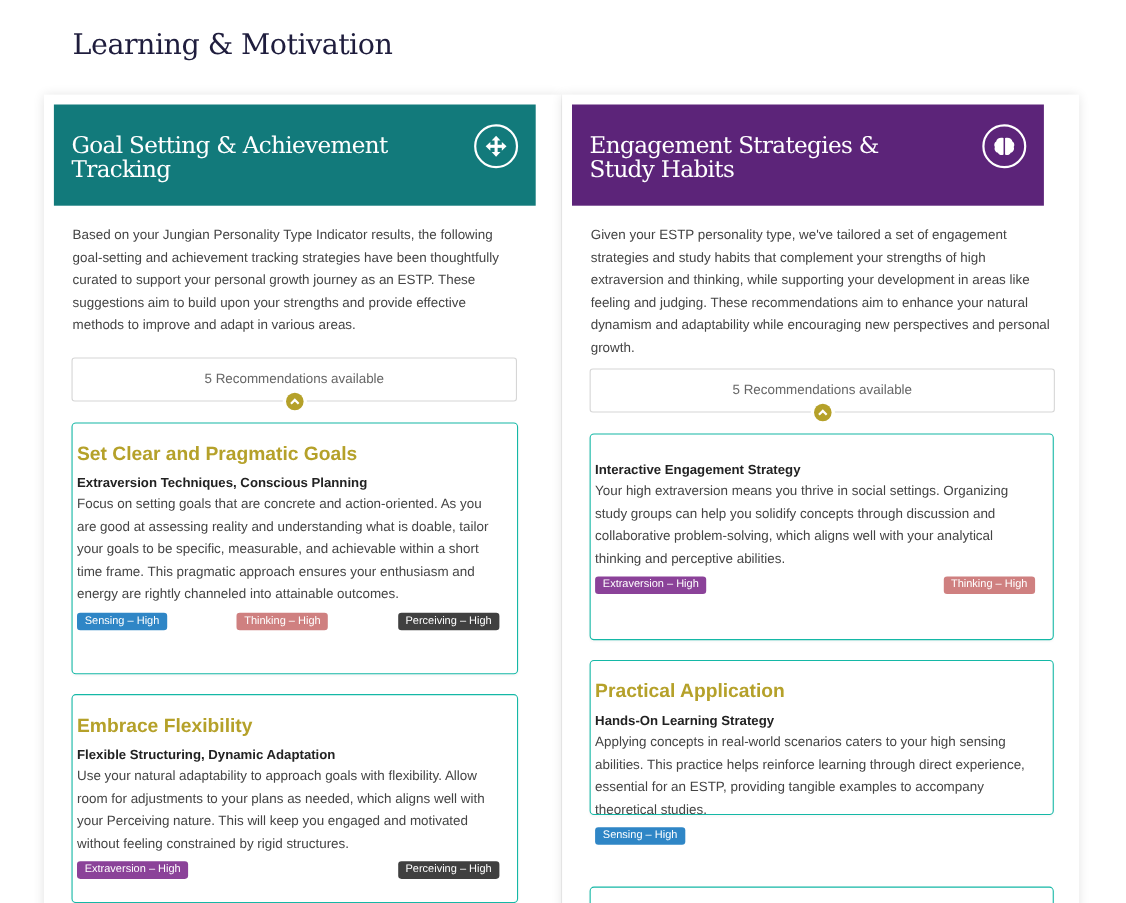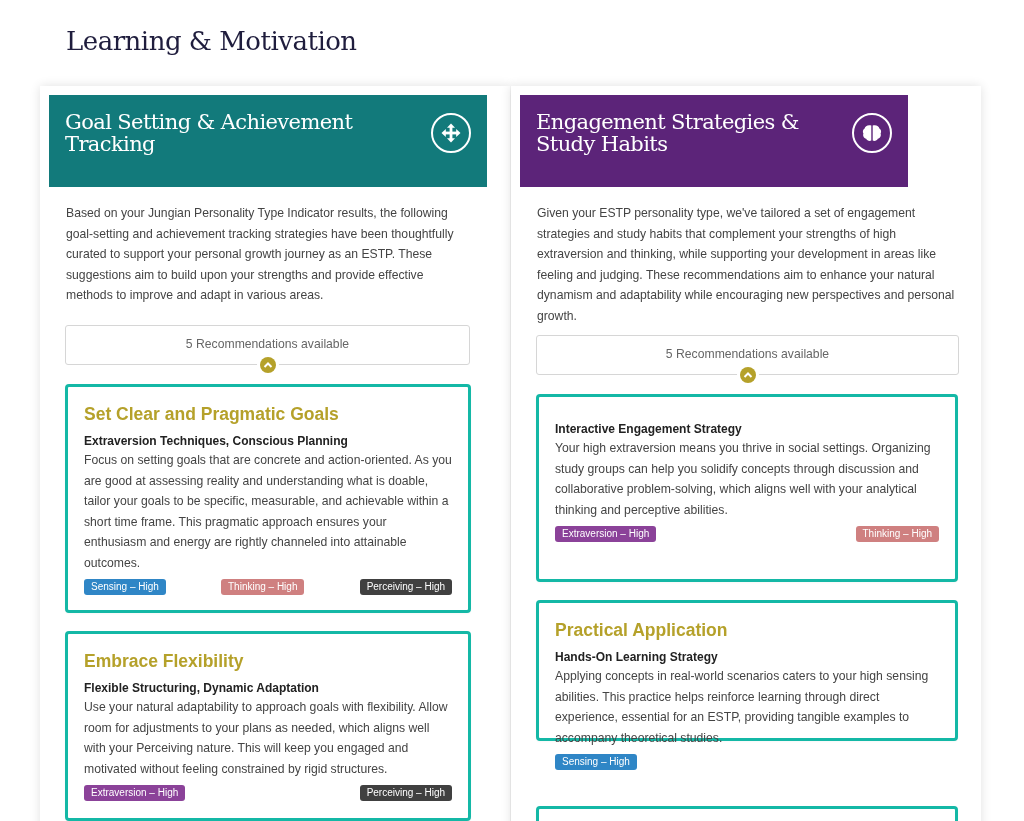--- a/index.html
+++ b/index.html
@@ -15,24 +15,24 @@
   .panel {
     position: absolute; top: 86px; width: 470px; height: 760px;
     background: #fff;
     box-shadow: 0 0 10px rgba(0,0,0,0.12);
   }
   .panel.left { left: 40px; }
   .panel.right { left: 511px; }
 
   .panel-header {
     position: absolute; left: 9px; top: 9px; width: 438px; height: 92px;
-    color: #fff; padding: 16px 16px 0 16px;
+    color: #fff; padding: 26px 16px 0 16px;
   }
   .panel.left .panel-header { background: #127a7b; }
-  .panel.right .panel-header { background: #5c2479; width: 388px; }
+  .panel.right .panel-header { background: #5c2479; width: 429px; }
 
   .panel-header .title {
     font-family: "DejaVu Serif", serif; font-size: 21px; line-height: 22px;
     letter-spacing: -0.6px; width: 290px; font-weight: normal;
   }
   .header-icon {
     position: absolute; right: 16px; top: 18px; width: 40px; height: 40px;
     border: 2px solid #fff; border-radius: 50%;
     display: flex; align-items: center; justify-content: center;
   }
@@ -52,22 +52,22 @@
   .panel.right .rec-box { top: 249px; width: 423px; }
   .chev {
     position: absolute; left: 50%; bottom: -9px; transform: translateX(-50%);
     width: 16px; height: 16px; border-radius: 50%; background: #b5a12a;
     display: flex; align-items: center; justify-content: center;
     box-shadow: 0 0 0 3px #fff;
   }
 
   .card {
     position: absolute; left: 25px; width: 406px;
-    border: 3px solid #14b8a6; border-radius: 4px; background: #fff;
-    padding: 16px 16px 0 16px;
+    border: 1px solid #14b8a6; border-radius: 4px; background: #fff;
+    padding: 16px 16px 0 4px;
     box-shadow: 0 1px 2px rgba(0,0,0,0.03);
   }
   .panel.right .card { width: 422px; }
   .card .c-title { font-size: 17.5px; font-weight: bold; color: #b5a12a; line-height: 22px; }
   .card .c-sub { font-size: 12px; font-weight: bold; color: #222; margin-top: 8px; line-height: 16px; }
   .card .c-body { font-size: 12.2px; line-height: 20.5px; color: #444; margin-top: 1px; }
   .tags { display: flex; justify-content: space-between; margin-top: 6px; height: 17px; }
   .tag {
     font-size: 10px; color: #fff; padding: 0 7px; height: 16px; line-height: 16px;
     border-radius: 3px; white-space: nowrap;

